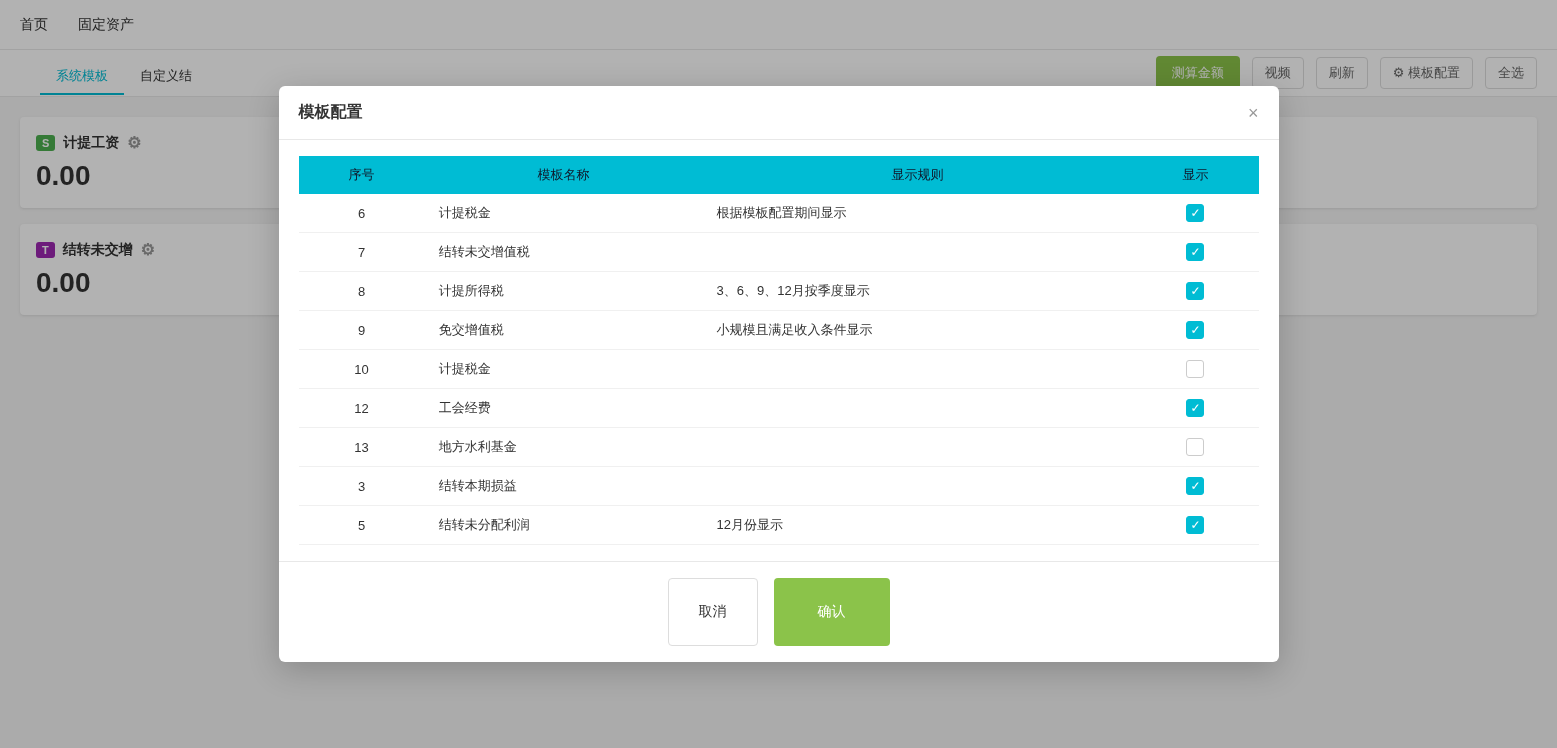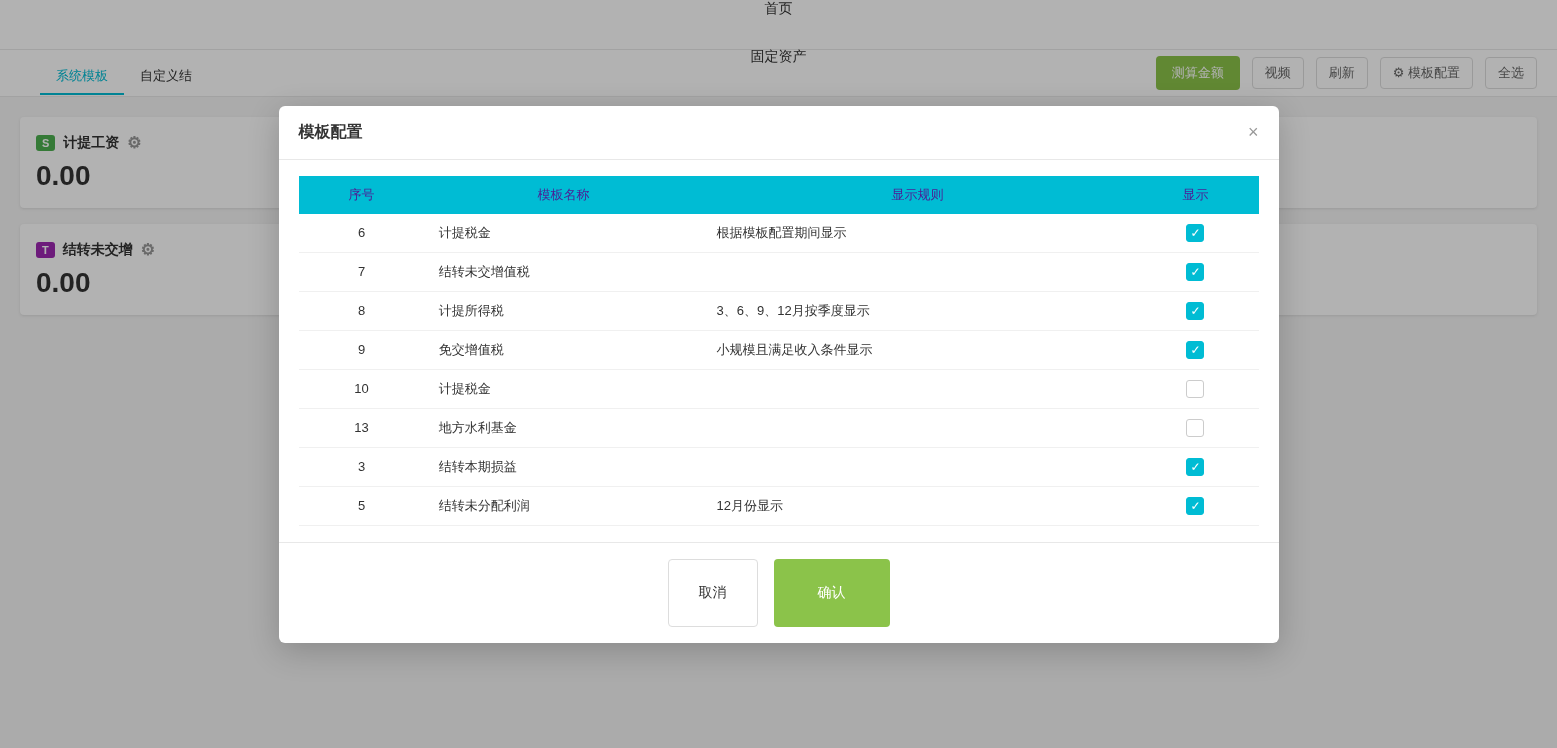--- a/index.html
+++ b/index.html
@@ -22,21 +22,20 @@
     }
 
     .bg-header {
       background: #fff;
       height: 50px;
       display: flex;
       align-items: center;
       padding: 0 20px;
       gap: 30px;
       border-bottom: 1px solid #e8e8e8;
-      flex-direction: column;
     }
 
     .bg-nav-item {
       font-size: 14px;
       color: #333;
       cursor: pointer;
     }
 
     .bg-tabs {
       background: #fff;
@@ -172,21 +171,21 @@
 
     
     .config-table {
       width: 100%;
       border-collapse: collapse;
       font-size: 13px;
     }
 
     .config-table thead tr {
       background: #00bcd4;
-      color: #4c1d95;
+      color: #0f172a;
     }
 
     .config-table thead th {
       padding: 10px 14px;
       text-align: center;
       font-weight: normal;
     }
 
     .config-table tbody tr {
       border-bottom: 1px solid #f0f0f0;
@@ -366,20 +365,26 @@
               <td>小规模且满足收入条件显示</td>
               <td style="text-align: center;"><span class="custom-checkbox checked"></span></td>
             </tr>
             <tr>
               <td>10</td>
               <td>计提税金</td>
               <td></td>
               <td style="text-align: center;"><span class="custom-checkbox unchecked"></span></td>
             </tr>
             <tr>
+              <td>12</td>
+              <td>工会经费</td>
+              <td></td>
+              <td style="text-align: center;"><span class="custom-checkbox checked"></span></td>
+            </tr>
+            <tr>
               <td>13</td>
               <td>地方水利基金</td>
               <td></td>
               <td style="text-align: center;"><span class="custom-checkbox unchecked"></span></td>
             </tr>
             <tr>
               <td>3</td>
               <td>结转本期损益</td>
               <td></td>
               <td style="text-align: center;"><span class="custom-checkbox checked"></span></td>

